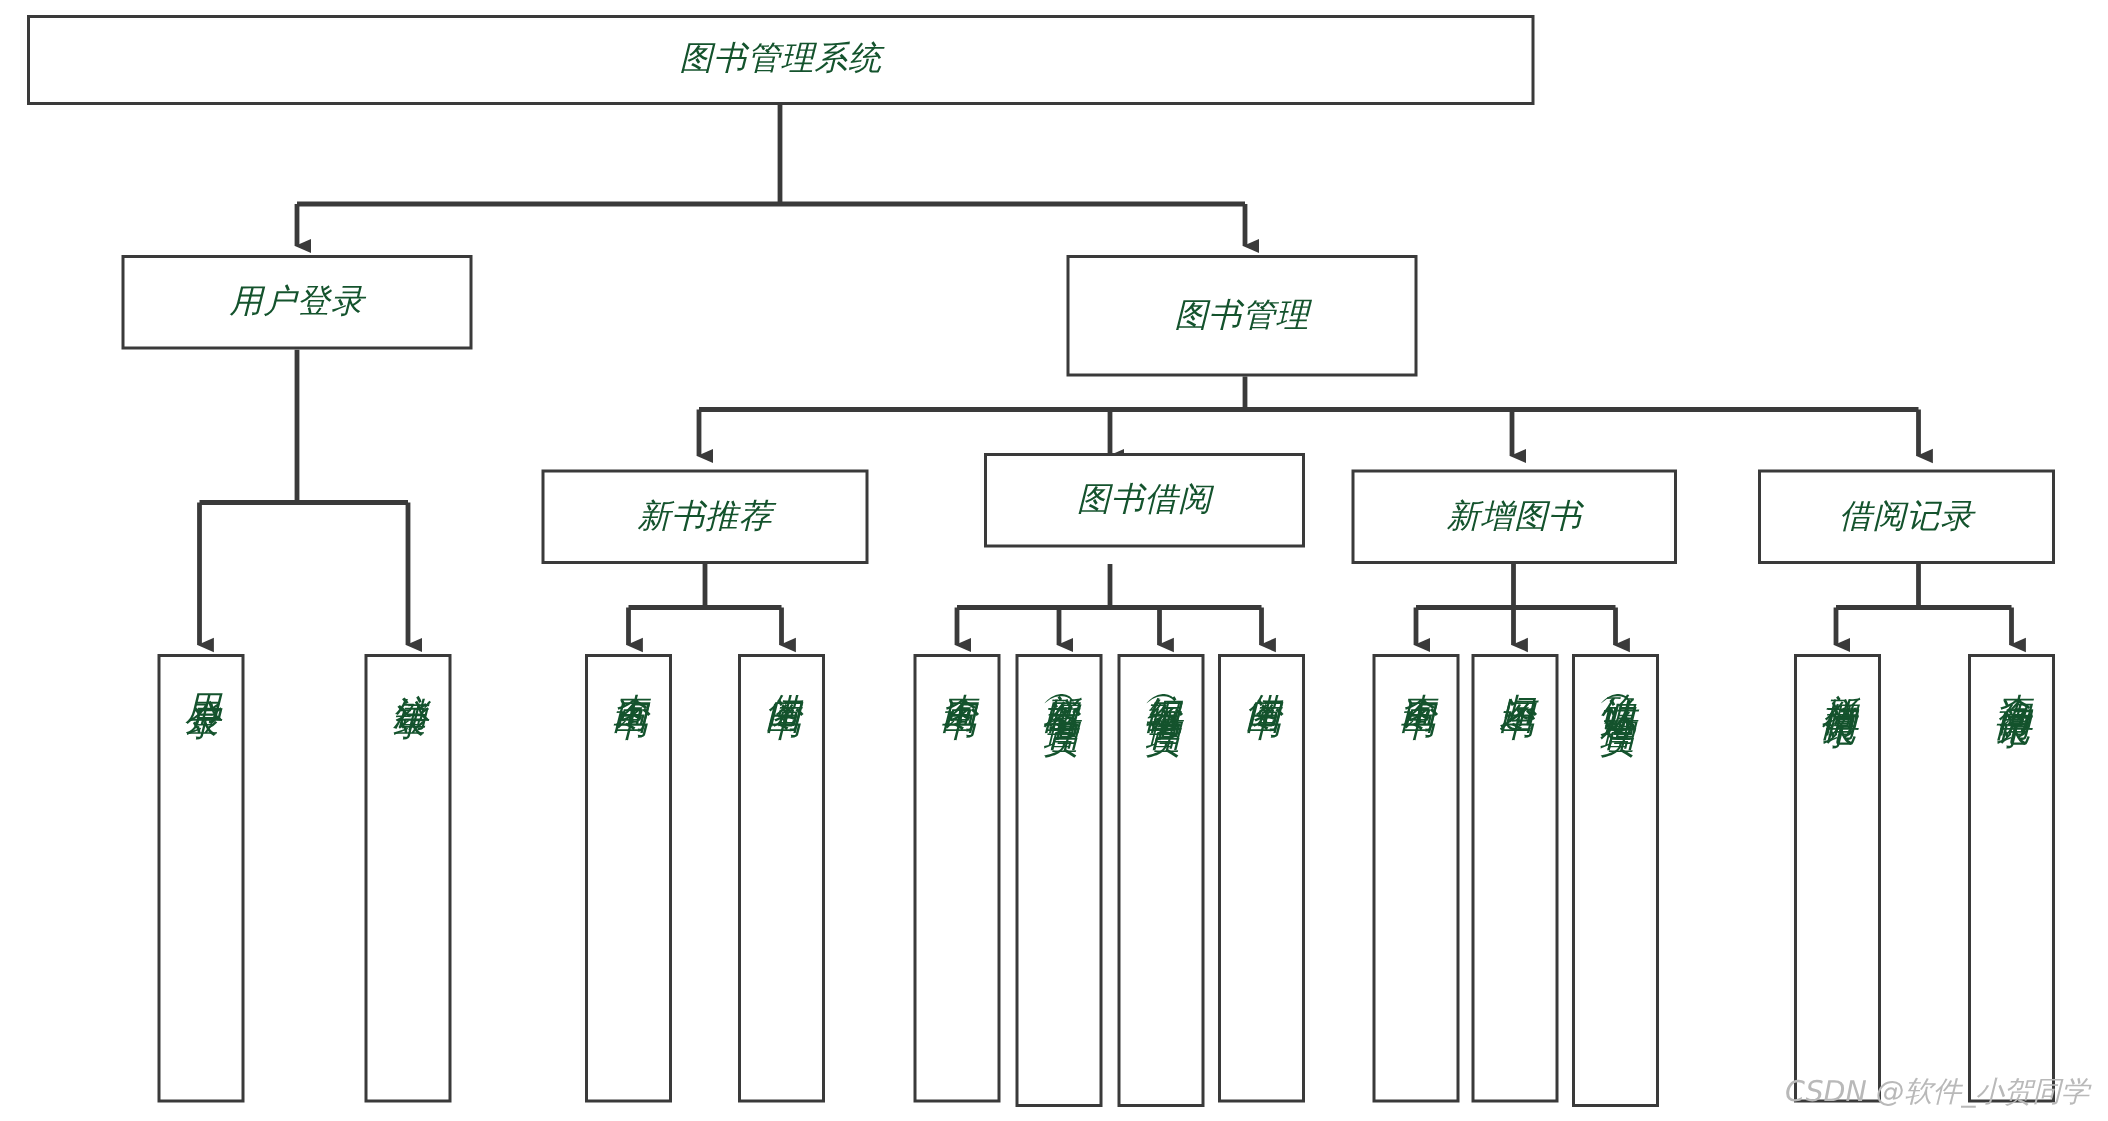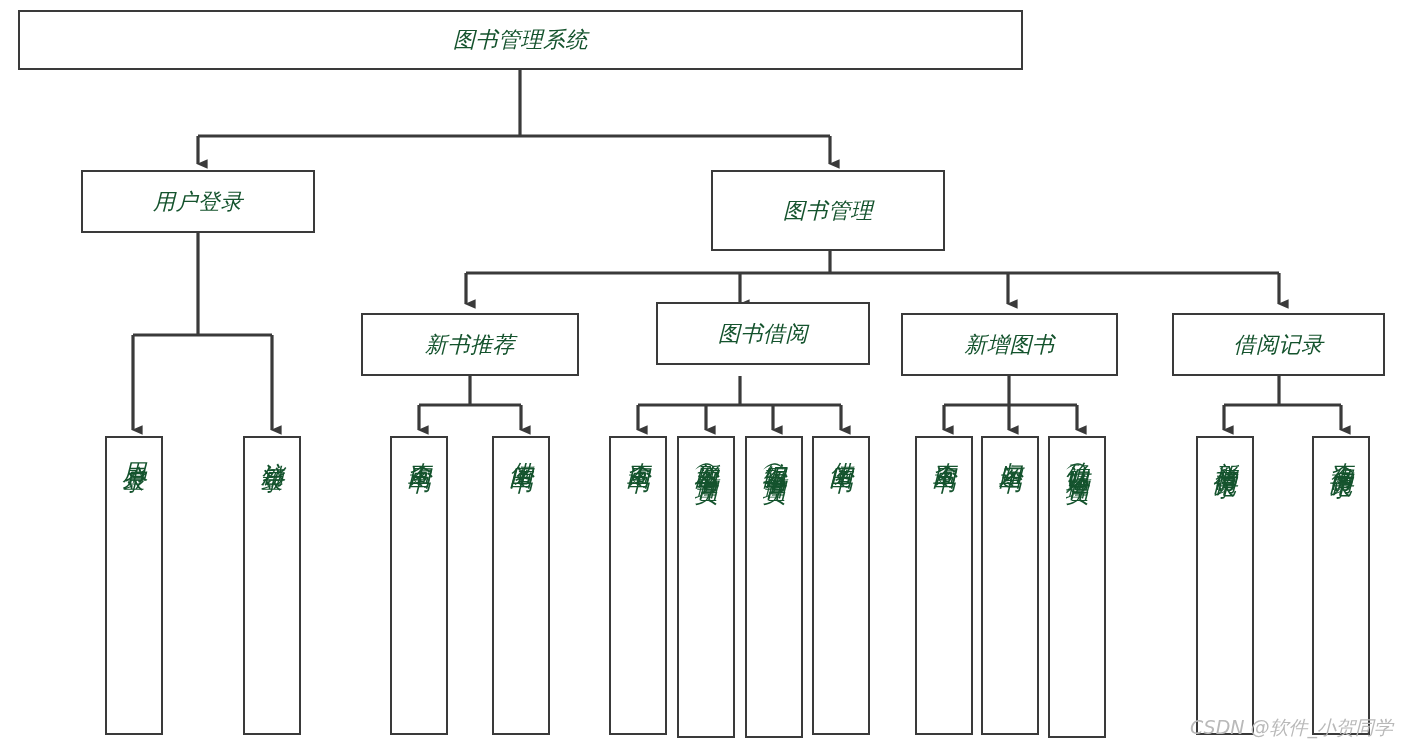--- a/index.html
+++ b/index.html
@@ -137,21 +137,21 @@
 
   <div class="node horiz" style="left:361px; top:313px; width:218px; height:63px;">
     <span class="node-label">新书推荐</span>
   </div>
   <div class="node horiz" style="left:632px; top:302px; width:214px; height:63px;margin-left:24px;">
     <span class="node-label">图书借阅</span>
   </div>
   <div class="node horiz" style="left:901px; top:313px; width:217px; height:63px;">
     <span class="node-label">新增图书</span>
   </div>
-  <div class="node horiz" style="left:1172px; top:313px; width:213px; height:63px;">
+  <div class="node horiz" style="left:1172px; top:313px; width:198px; height:63px;">
     <span class="node-label">借阅记录</span>
   </div>
 
   <div class="node vert" style="left:105px; top:436px; width:58px; height:299px;">
     <span class="node-label">用户登录</span>
   </div>
   <div class="node vert" style="left:243px; top:436px; width:58px; height:299px;">
     <span class="node-label">注销登录</span>
   </div>
 

